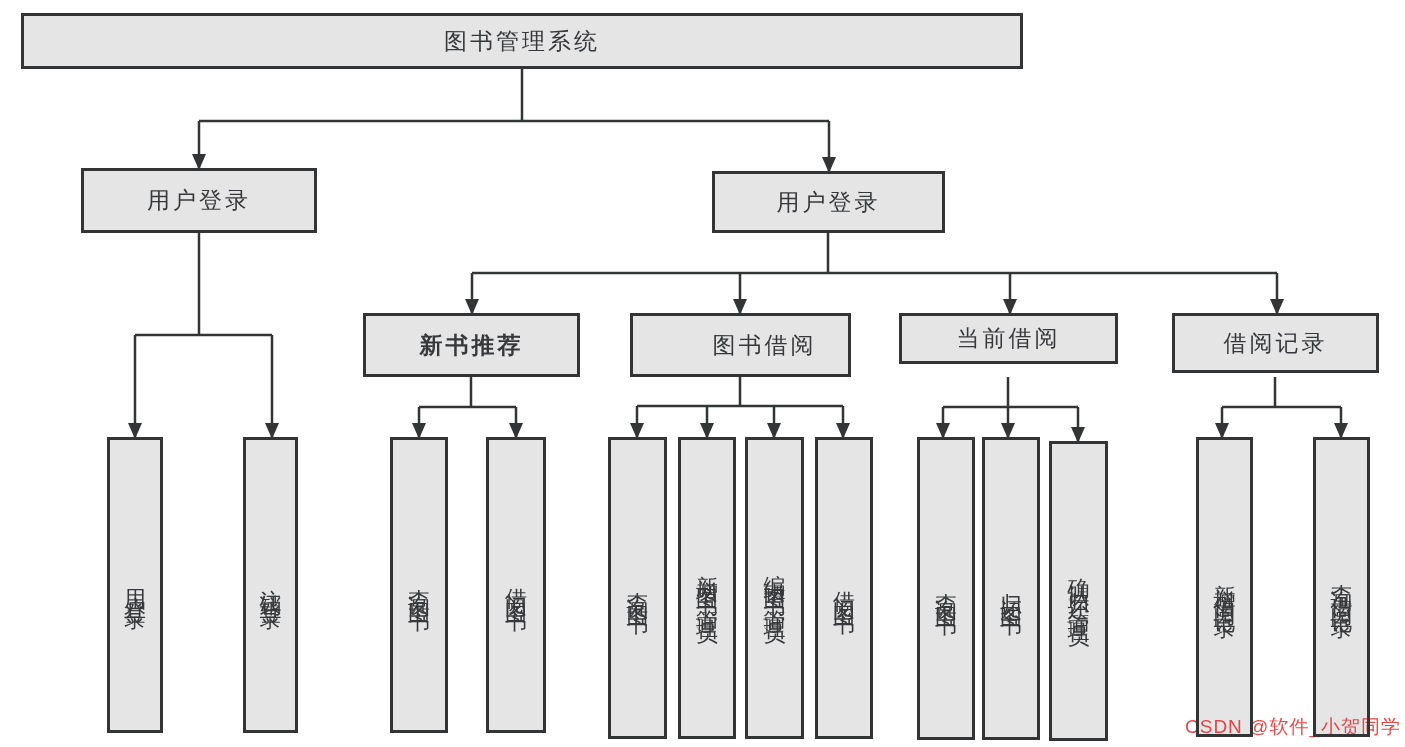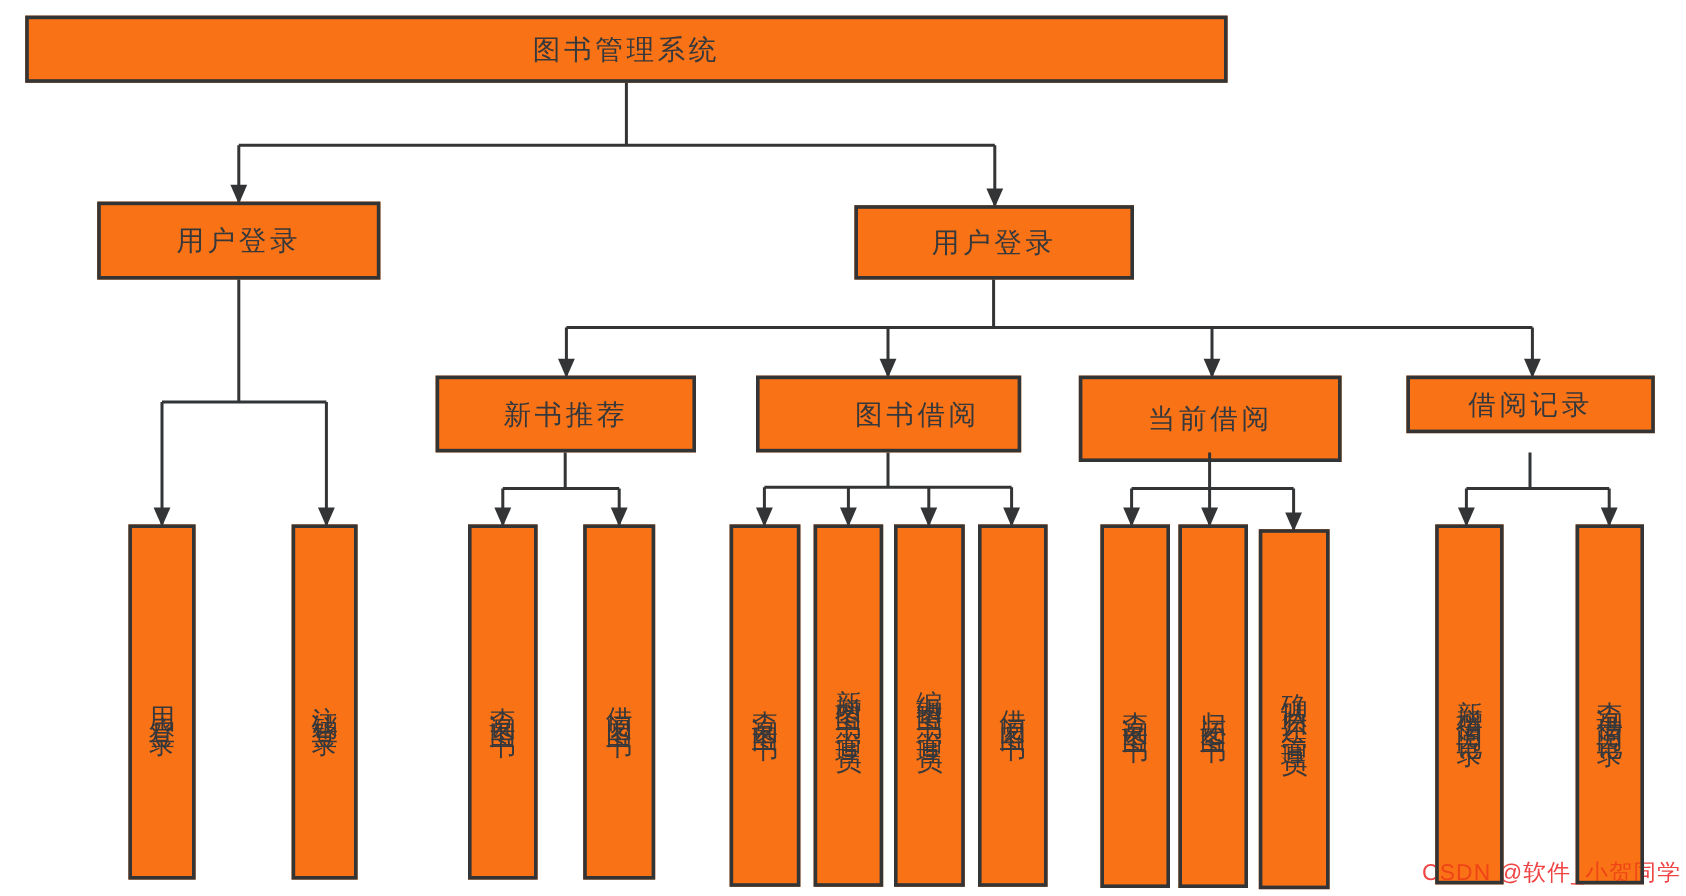--- a/index.html
+++ b/index.html
@@ -21,21 +21,21 @@
     top: 0;
     width: 1405px;
     height: 747px;
     pointer-events: none;
     z-index: 3;
   }
   .box {
     position: absolute;
     box-sizing: border-box;
     border: 3px solid #333436;
-    background: #f97316;
+    background: #e5e5e5;
     display: flex;
     align-items: center;
     justify-content: center;
     color: #36383b;
     z-index: 2;
   }
   .h-label {
     font-size: 23px;
     letter-spacing: 3px;
     white-space: nowrap;
@@ -109,30 +109,30 @@
     <span class="h-label">图书管理系统</span>
   </div>
 
   <div class="box" style="left:81px; top:168px; width:236px; height:65px;">
     <span class="h-label">用户登录</span>
   </div>
   <div class="box" style="left:712px; top:171px; width:233px; height:62px;">
     <span class="h-label">用户登录</span>
   </div>
 
-  <div class="box" style="left:363px; top:313px; width:217px; height:64px;">
+  <div class="box" style="left:363px; top:313px; width:217px; height:64px;font-weight:bold;">
     <span class="h-label">新书推荐</span>
   </div>
   <div class="box" style="left:630px; top:313px; width:221px; height:64px;padding-left:48px;">
     <span class="h-label">图书借阅</span>
   </div>
-  <div class="box" style="left:899px; top:313px; width:219px; height:72px;">
+  <div class="box" style="left:899px; top:313px; width:219px; height:51px;">
     <span class="h-label">当前借阅</span>
   </div>
-  <div class="box" style="left:1172px; top:313px; width:207px; height:48px;">
+  <div class="box" style="left:1172px; top:313px; width:207px; height:60px;">
     <span class="h-label">借阅记录</span>
   </div>
 
   <div class="box" style="left:107px; top:437px; width:56px; height:296px;">
     <span class="v-label">用户登录</span>
   </div>
   <div class="box" style="left:243px; top:437px; width:55px; height:296px;">
     <span class="v-label">注销登录</span>
   </div>
 

